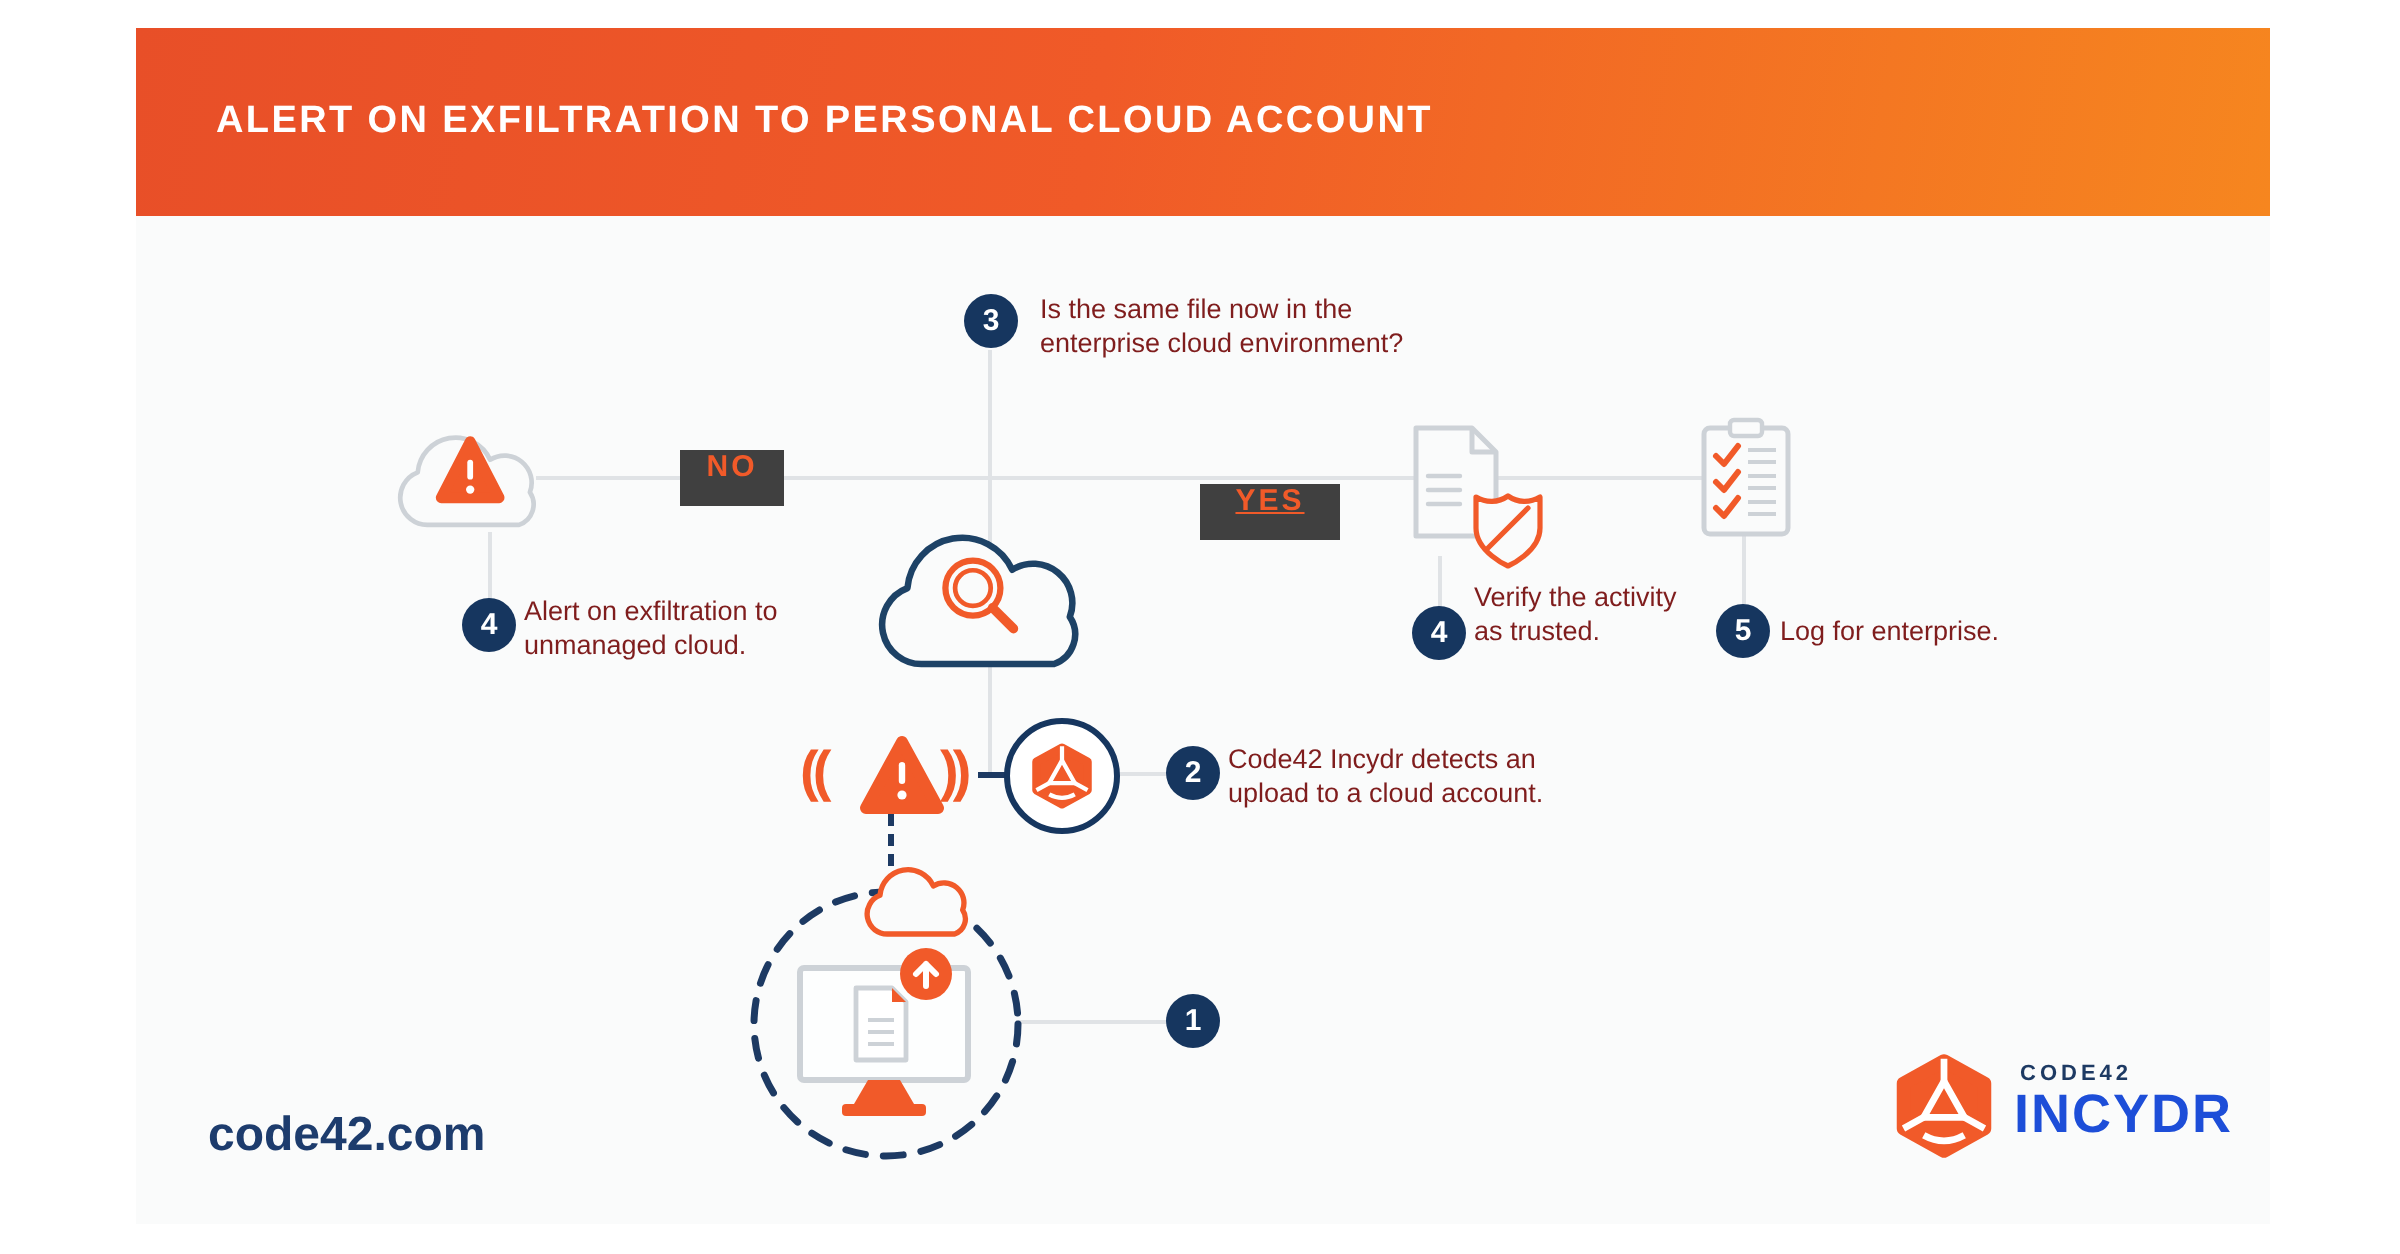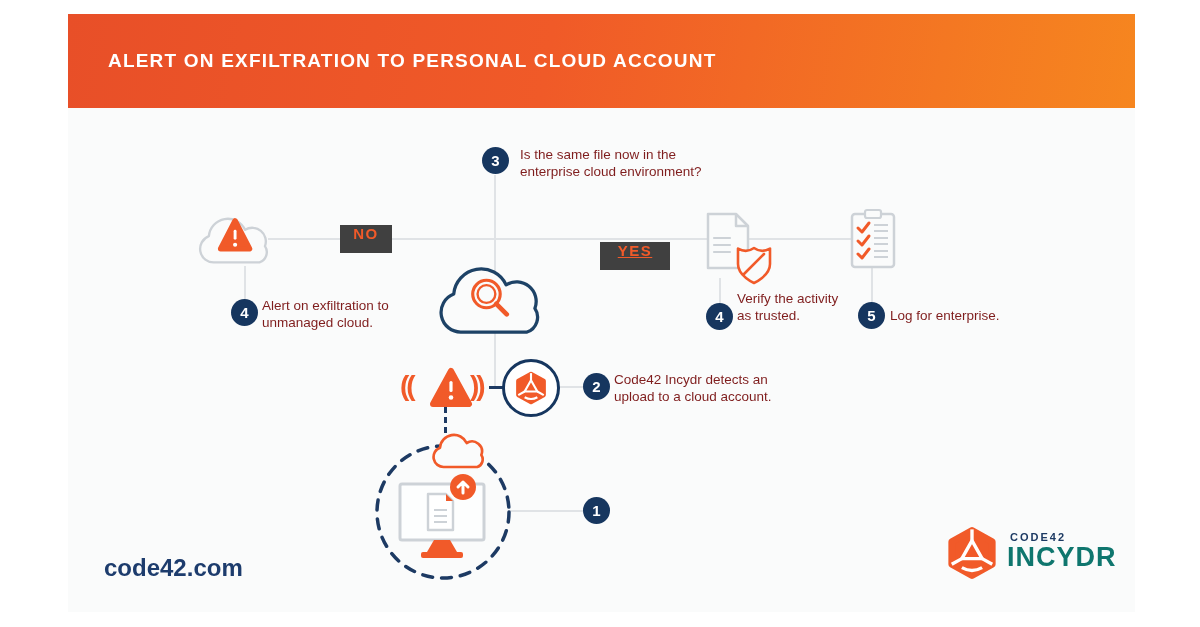--- a/index.html
+++ b/index.html
@@ -39,21 +39,21 @@
     line-height:1; letter-spacing:-3px;
   }
   .dashed-v { position:absolute; width:0; border-left:3px dashed #1d3a63; }
   .incydr-badge {
     position:absolute; left:502px; top:359px; width:52px; height:52px;
     border:3px solid #16365f; border-radius:50%; background:#ffffff;
     display:flex; align-items:center; justify-content:center;
   }
   .site-link { position:absolute; left:104px; top:554px; color:#1d3c6d; font-size:24px; font-weight:bold; text-decoration:none; }
   .logo-small { position:absolute; left:1010px; top:531px; color:#1d3a63; font-size:11px; font-weight:bold; letter-spacing:2px; }
-  .logo-large { position:absolute; left:1007px; top:542px; color:#0f766e; font-size:27px; font-weight:bold; letter-spacing:1px; }
+  .logo-large { position:absolute; left:1007px; top:542px; color:#1d4ed8; font-size:27px; font-weight:bold; letter-spacing:1px; }
 </style>
 </head>
 <body>
 
 <div class="page">
 
   <div class="card"></div>
   <div class="banner">
     <div class="banner-title">ALERT ON EXFILTRATION TO PERSONAL CLOUD ACCOUNT</div>
   </div>

